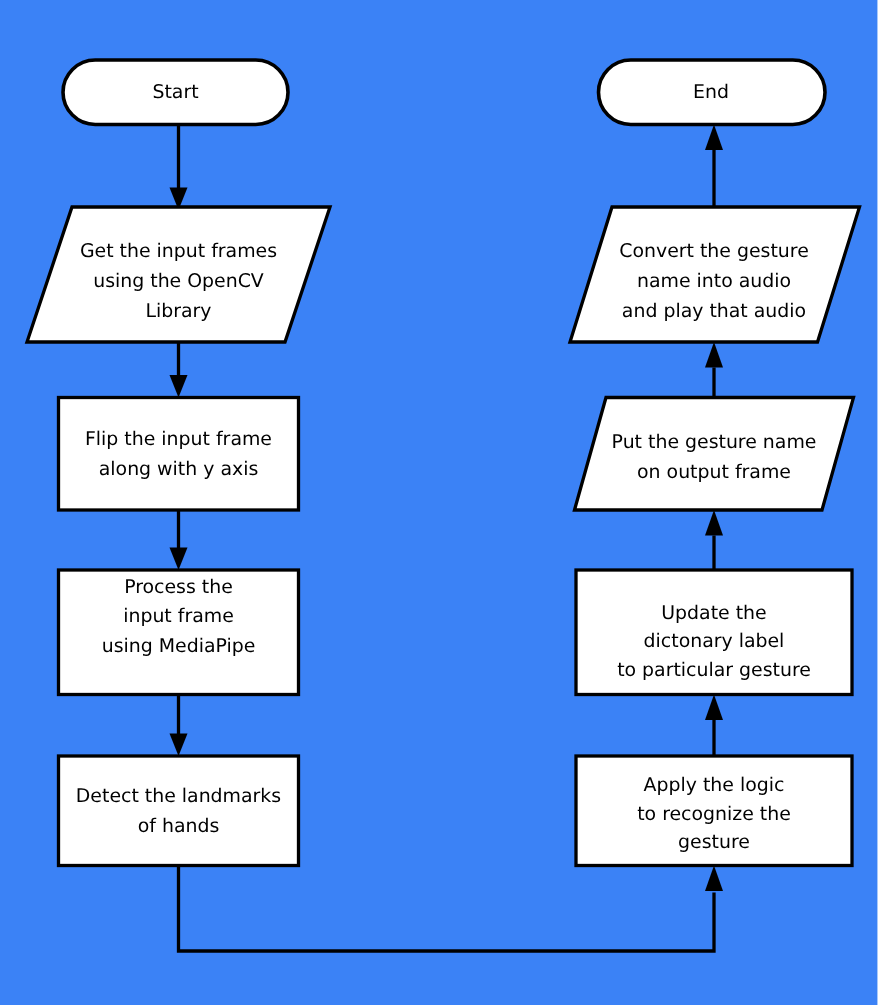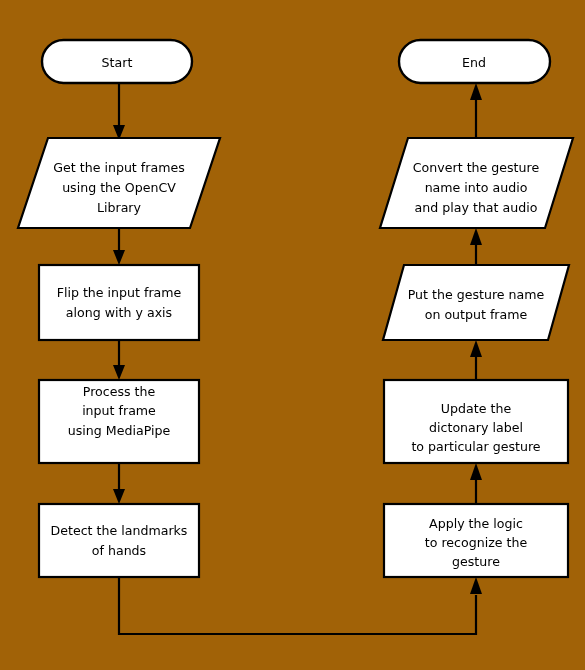--- a/index.html
+++ b/index.html
@@ -11,21 +11,21 @@
   body {
     width: 585px;
     height: 670px;
     font-family: "DejaVu Sans", sans-serif;
     overflow: hidden;
   }
   #flowchart-root {
     position: relative;
     width: 585px;
     height: 670px;
-    background: #a16207;
+    background: #3b82f6;
   }
   svg.flow-canvas {
     display: block;
     width: 585px;
     height: 670px;
   }
   .node-shape {
     fill: #ffffff;
     stroke: #000000;
     stroke-width: 2.2;

